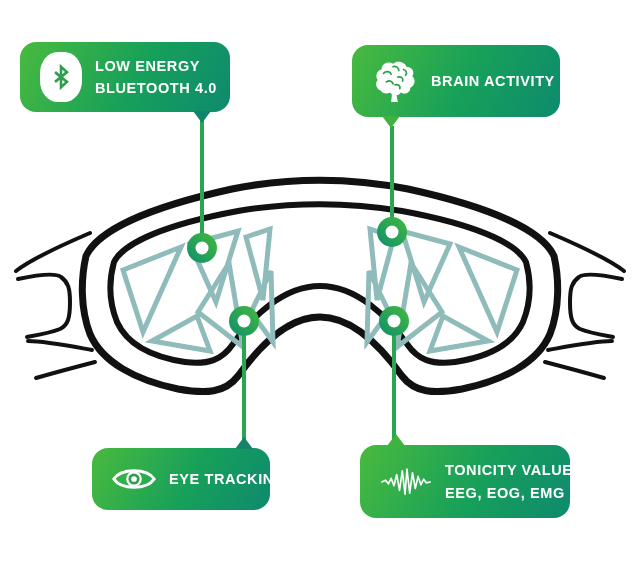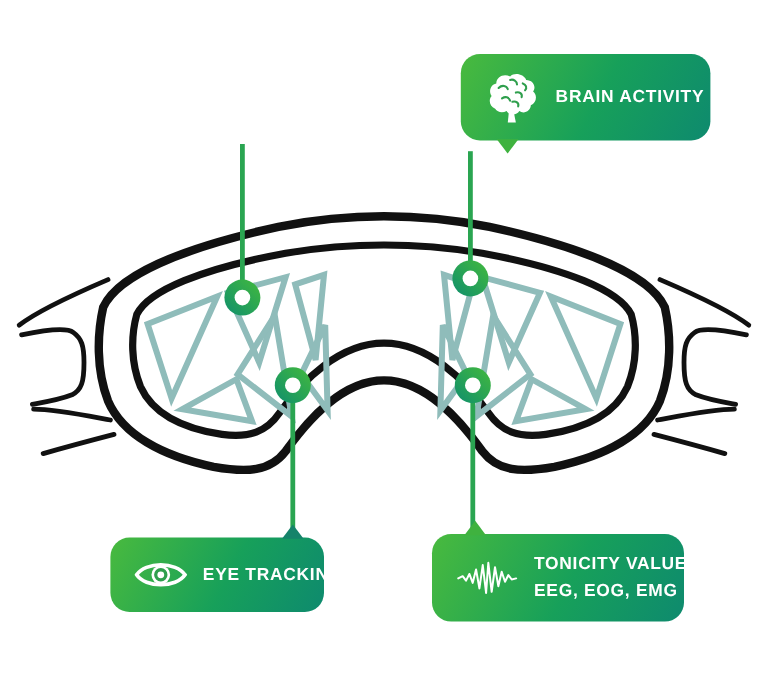--- a/index.html
+++ b/index.html
@@ -99,22 +99,34 @@
         <circle cx="244" cy="321" r="15" fill="url(#dotGrad)"></circle>
         <circle cx="244" cy="321" r="6.5" fill="#fff"></circle>
       </g>
       <g>
         <circle cx="394" cy="321" r="15" fill="url(#dotGrad)"></circle>
         <circle cx="394" cy="321" r="6.5" fill="#fff"></circle>
       </g>
     </g>
   </svg>
 
+  <div class="badge" style="left:20px;top:42px;width:210px;height:70px;">
+    <span class="bt-oval">
+      <svg width="26" height="30" viewBox="0 0 24 24">
+        <path d="M6.5,7.5 L17.5,16.5 L12,21.5 L12,2.5 L17.5,7.5 L6.5,16.5" fill="none" stroke="#2f9f4d" stroke-width="2.4" stroke-linejoin="miter"></path>
+      </svg>
+    </span>
+    <span class="badge-text">
+      <span>LOW ENERGY</span>
+      <span>BLUETOOTH 4.0</span>
+    </span>
+    <span class="tail tail-down" style="left:173px;"></span>
+  </div>
 
-  <div class="badge" style="left:352px;top:45px;width:208px;height:72px;margin-left:32px;">
+  <div class="badge" style="left:352px;top:45px;width:208px;height:72px;">
     <span class="icon-box">
       <svg width="46" height="46" viewBox="0 0 48 48">
         <path d="M9,34 C4,32 3,26 6,23 C3,19 5,13 10,12 C10,6 17,3 22,6 C26,2 34,4 36,9
                  C42,9 45,15 42,19 C46,22 45,29 40,31 C40,36 34,39 30,36 C28,40 21,40 19,36
                  C15,38 11,37 9,34 Z" fill="#fff"></path>
         <path d="M21,36 L20,46 L27,46 L25,36 Z" fill="#fff"></path>
         <g stroke="#2f9f4d" stroke-width="1.8" fill="none" stroke-linecap="round">
           <path d="M12,16 C15,13 19,14 20,17"></path>
           <path d="M22,9 C25,8 28,10 28,13"></path>
           <path d="M33,12 C36,13 37,16 35,18"></path>

